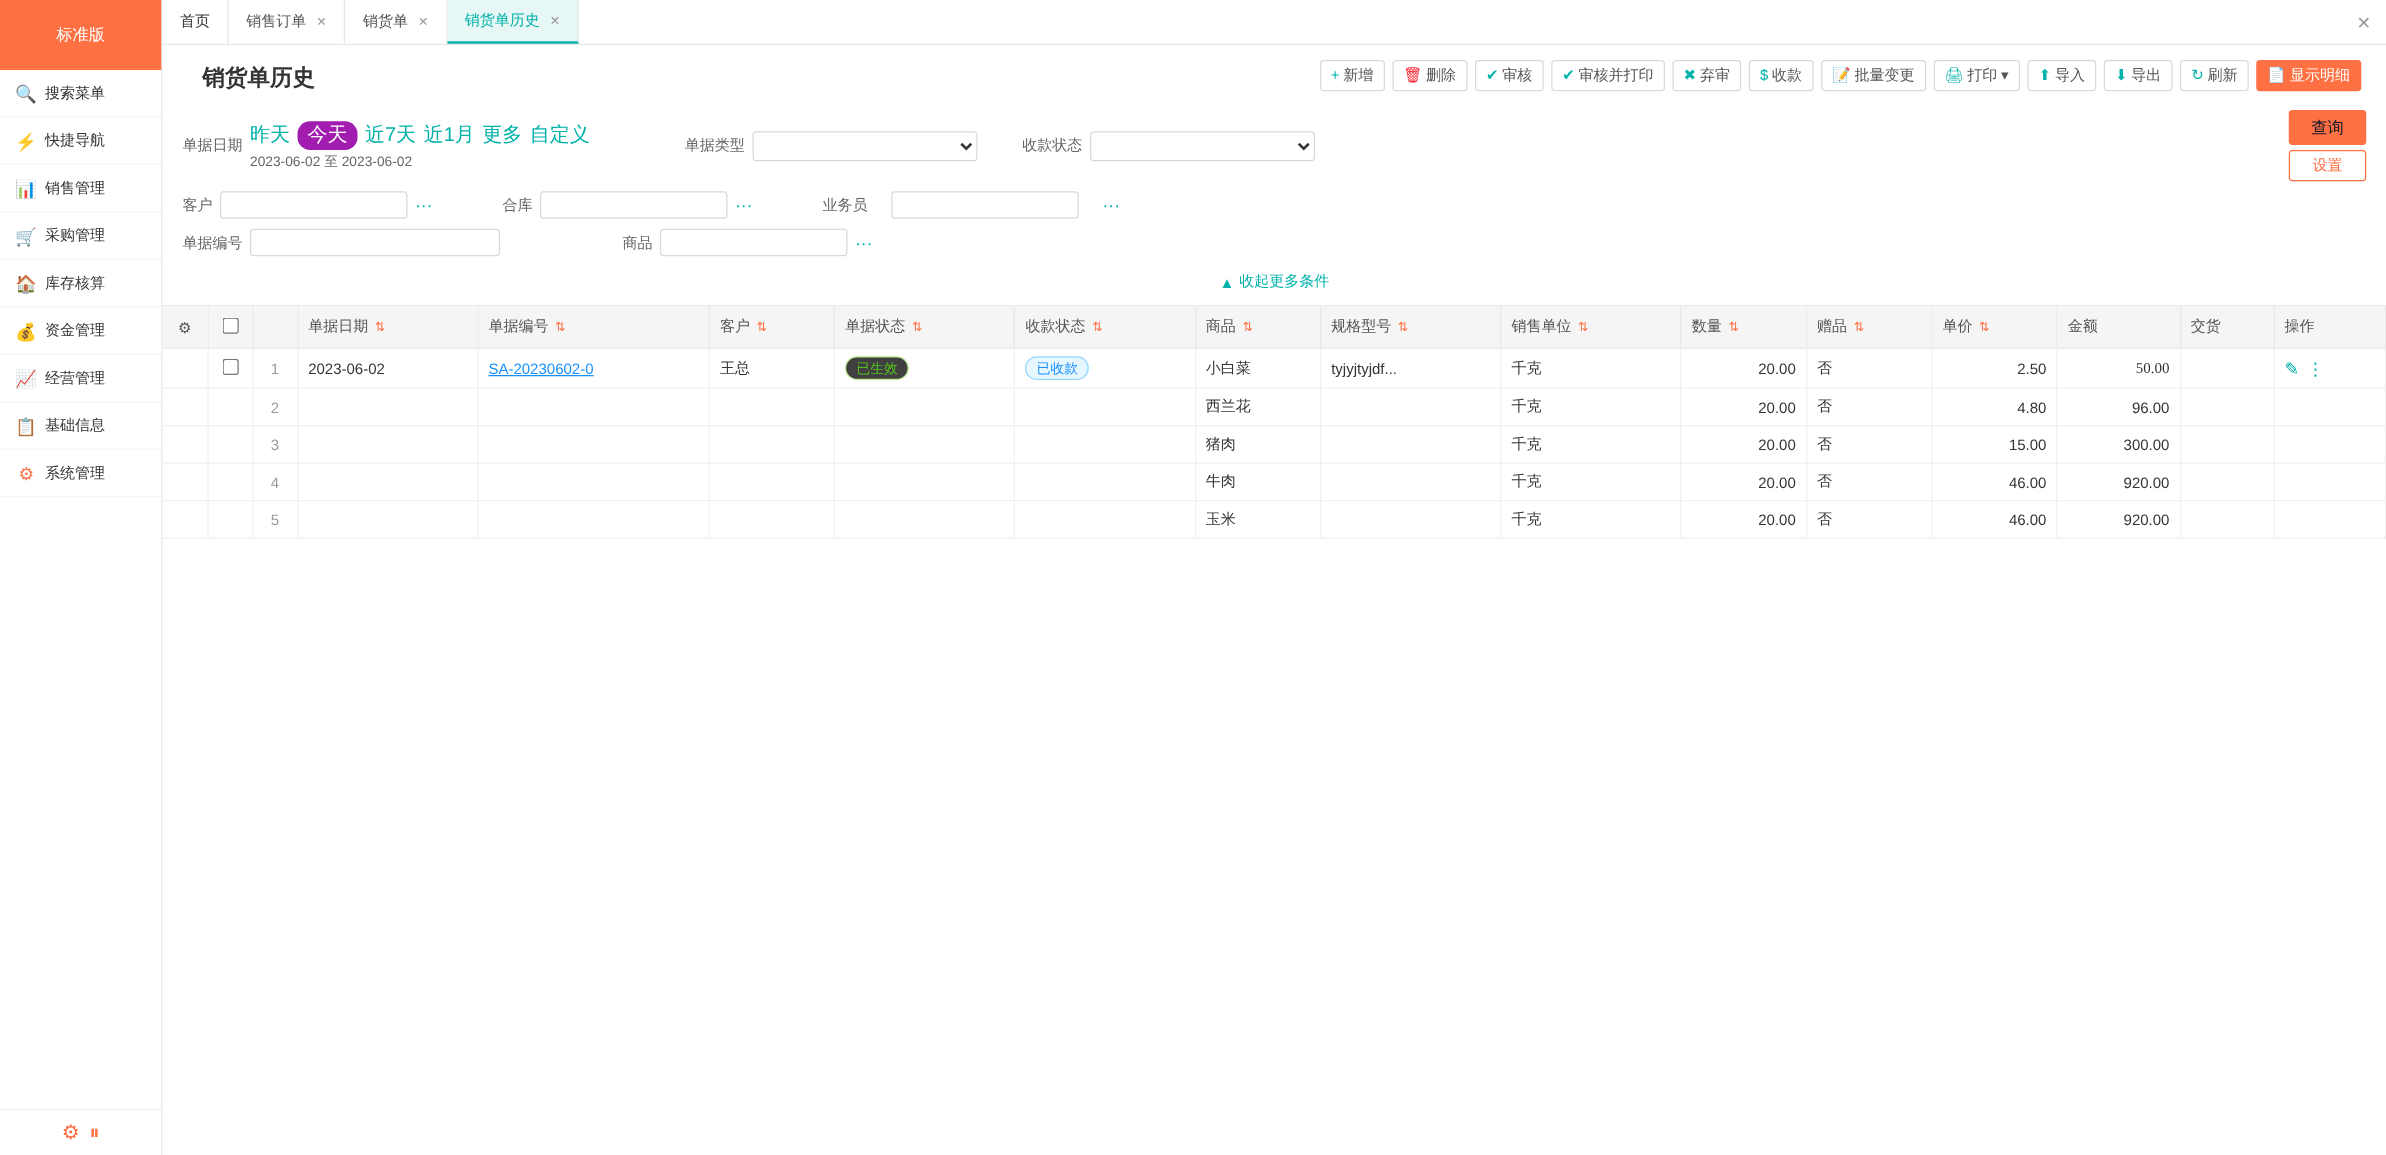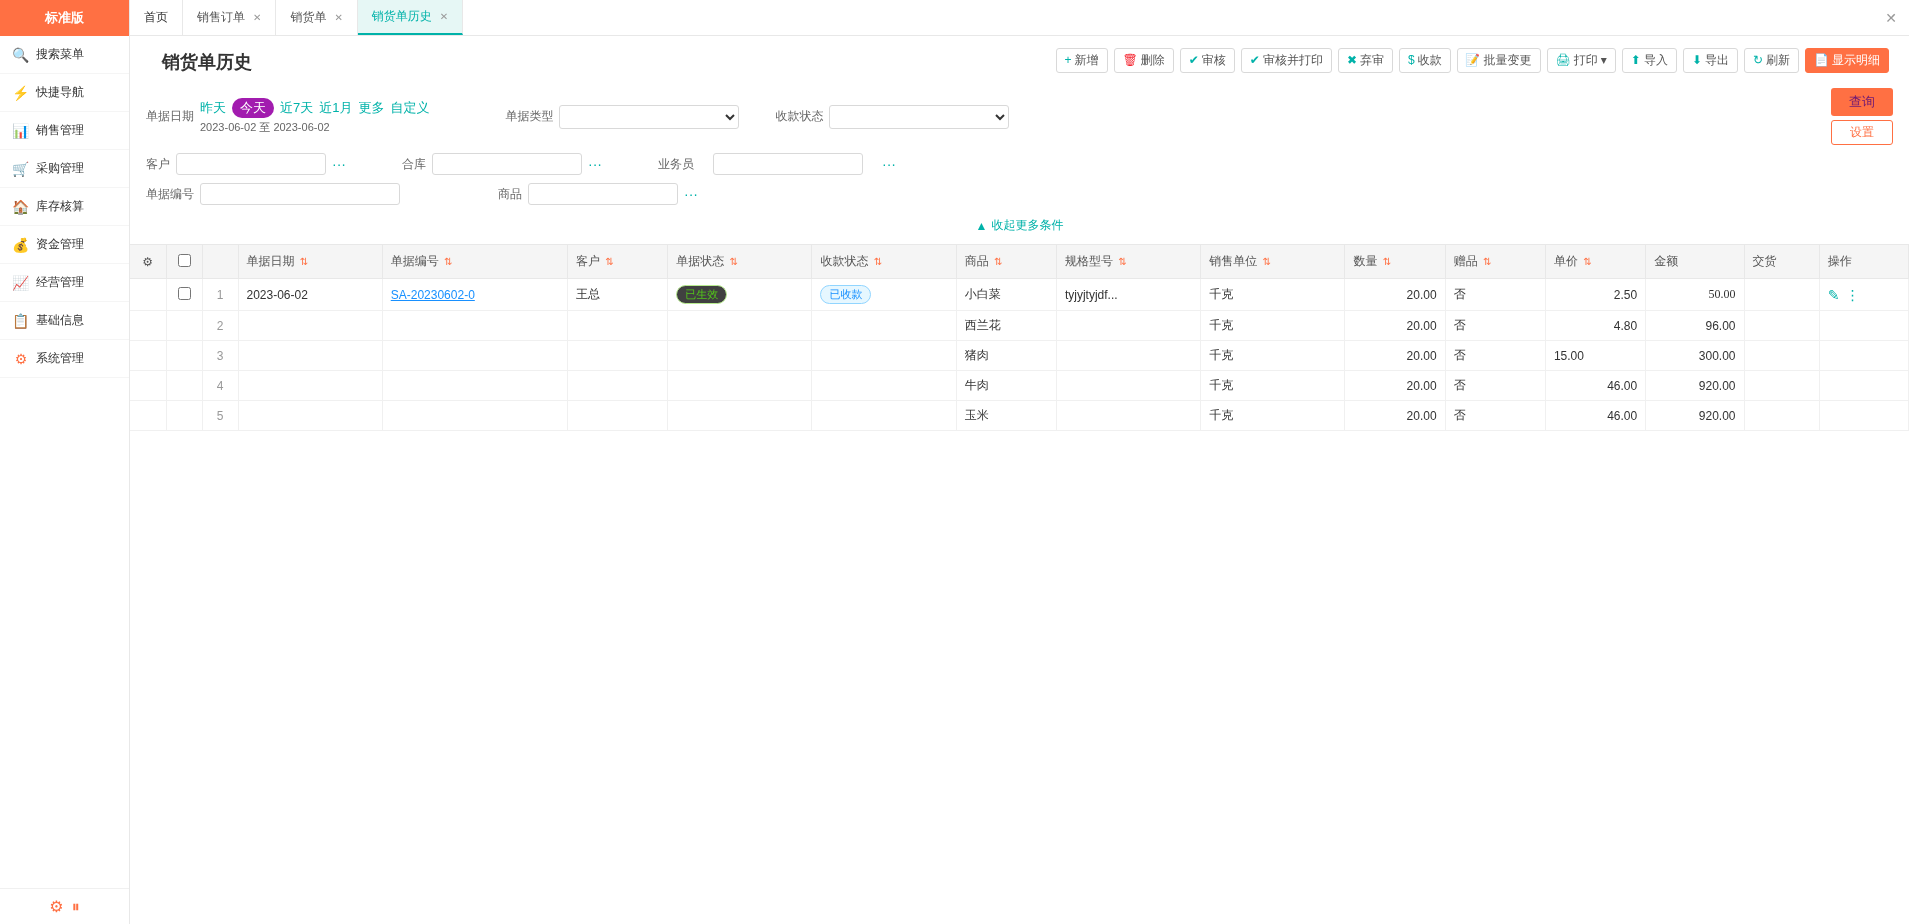--- a/index.html
+++ b/index.html
@@ -8,28 +8,28 @@
     
     .sidebar {
       width: 130px;
       background: #fff;
       border-right: 1px solid #e8e8e8;
       display: flex;
       flex-direction: column;
       flex-shrink: 0;
     }
     .sidebar-logo {
-      height: 36px;
+      height: 56px;
       background: #ff7043;
       display: flex;
       align-items: center;
       justify-content: center;
       color: #fff;
       font-size: 13px;
-      font-weight: bold;
+      font-weight: normal;
     }
     .sidebar-item {
       display: flex;
       align-items: center;
       padding: 10px 12px;
       cursor: pointer;
       color: #333;
       gap: 6px;
       border-bottom: 1px solid #f5f5f5;
     }
@@ -145,21 +145,21 @@
       gap: 2px;
     }
     .date-tabs {
       display: flex;
       gap: 6px;
       align-items: center;
     }
     .date-tab {
       cursor: pointer;
       color: #00b2a9;
-      font-size: 13px;
+      font-size: 16px;
     }
     .date-tab.active {
       background: #a21caf;
       color: #fff;
       border-radius: 10px;
       padding: 1px 8px;
     }
     .date-value { color: #666; font-size: 11px; }
     .collapse-btn {
       display: flex;
@@ -265,21 +265,21 @@
       border: 1px solid #d9d9d9;
       border-radius: 3px;
       padding: 2px 4px;
       text-align: center;
     }
     .pag-total { color: #666; }
 
     
     .query-btn {
       background: #ff7043;
-      color: #701a75;
+      color: #0f172a;
       border: none;
       border-radius: 3px;
       padding: 5px 18px;
       cursor: pointer;
       font-size: 13px;
     }
     .set-btn {
       background: #fff;
       color: #ff7043;
       border: 1px solid #ff7043;
@@ -613,21 +613,21 @@
     <td></td>
     <td></td>
     <td></td>
     <td></td>
     <td></td>
     <td>猪肉</td>
     <td></td>
     <td>千克</td>
     <td style="text-align:right;">20.00</td>
     <td>否</td>
-    <td style="">15.00</td>
+    <td style="text-align:right;">15.00</td>
     <td style="text-align:right;">300.00</td>
     <td></td>
     <td>
       
     </td>
   </tr>
           <tr>
     <td></td>
     <td style="text-align:center;"></td>
     <td style="text-align:center;color:#999;">4</td>

